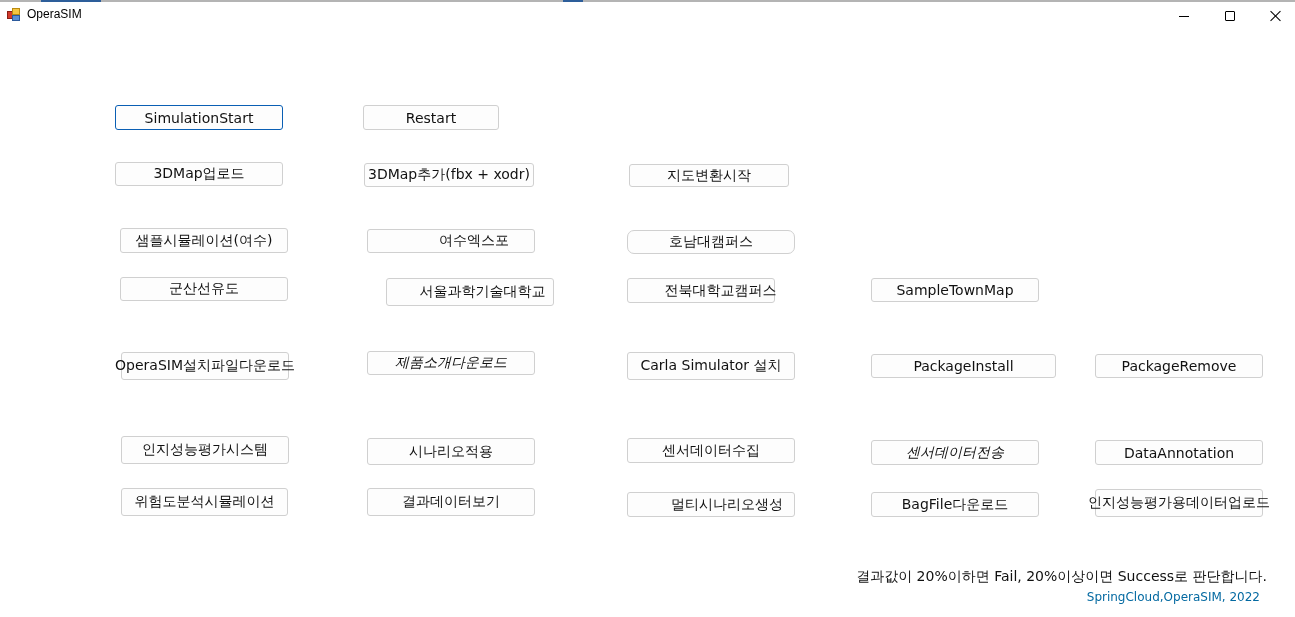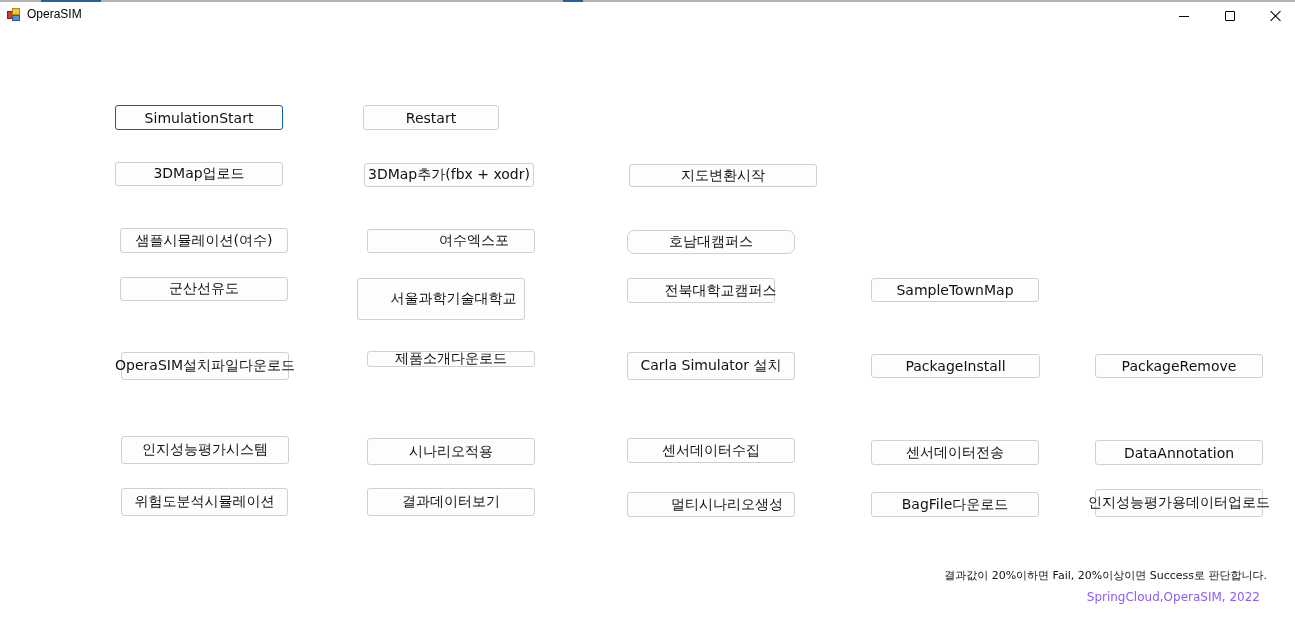--- a/index.html
+++ b/index.html
@@ -24,22 +24,22 @@
   .close-glyph::before { transform: rotate(45deg); }
   .close-glyph::after { transform: rotate(-45deg); }
 
   .btn {
     position: absolute; height: 24px; width: 167px;
     background: #fdfdfd; border: 1px solid #d0d0d0; border-radius: 3px;
     font-size: 14px; color: #111; display: flex; align-items: center; justify-content: center;
     font-family: "DejaVu Sans", sans-serif; white-space: nowrap; cursor: default;
   }
   .btn.focused { border: 1px solid #0a5fb4; }
-  .note { position: absolute; right: 28px; top: 568px; font-size: 11px; color: #111; font-family: "DejaVu Sans", sans-serif; }
-  .credit { position: absolute; right: 35px; top: 590px; font-size: 12px; color: #8b5cf6; font-family: "DejaVu Sans", sans-serif; }
+  .note { position: absolute; right: 28px; top: 568px; font-size: 14px; color: #111; font-family: "DejaVu Sans", sans-serif; }
+  .credit { position: absolute; right: 35px; top: 590px; font-size: 12px; color: #0369a1; font-family: "DejaVu Sans", sans-serif; }
 </style>
 </head>
 <body>
 
 <div class="topline">
   <div class="seg" style="left:41px;width:60px;"></div>
   <div class="seg" style="left:563px;width:20px;"></div>
 </div>
 
 <div class="titlebar">
@@ -58,41 +58,41 @@
   <div class="winctl close">
     <div class="close-glyph"></div>
   </div>
 </div>
 
 <div class="btn focused" style="left:115px;top:105px;width:168px;height:25px;">SimulationStart</div>
 <div class="btn" style="left:363px;top:105px;width:136px;height:25px;">Restart</div>
 
 <div class="btn" style="left:115px;top:162px;width:168px;height:24px;">3DMap업로드</div>
 <div class="btn" style="left:364px;top:163px;width:170px;height:24px;">3DMap추가(fbx + xodr)</div>
-<div class="btn" style="left:629px;top:164px;width:188px;height:23px;">지도변환시작</div>
+<div class="btn" style="left:629px;top:164px;width:160px;height:23px;">지도변환시작</div>
 
 <div class="btn" style="left:120px;top:228px;width:168px;height:25px;">샘플시뮬레이션(여수)</div>
 <div class="btn" style="left:367px;top:229px;width:168px;height:24px;padding-left:46px;">여수엑스포</div>
 <div class="btn" style="left:627px;top:230px;width:168px;height:24px;border-radius:7px;">호남대캠퍼스</div>
 
 <div class="btn" style="left:120px;top:277px;width:168px;height:24px;">군산선유도</div>
-<div class="btn" style="left:357px;top:278px;width:168px;height:42px;padding-left:25px;">서울과학기술대학교</div>
+<div class="btn" style="left:386px;top:278px;width:168px;height:28px;padding-left:25px;">서울과학기술대학교</div>
 <div class="btn" style="left:627px;top:278px;width:148px;height:25px;padding-left:39px;">전북대학교캠퍼스</div>
 <div class="btn" style="left:871px;top:278px;width:168px;height:24px;">SampleTownMap</div>
 
 <div class="btn" style="left:121px;top:352px;width:168px;height:28px;">OperaSIM설치파일다운로드</div>
-<div class="btn" style="left:367px;top:351px;width:168px;height:16px;">제품소개다운로드</div>
+<div class="btn" style="left:367px;top:351px;width:168px;height:24px;font-style:italic;">제품소개다운로드</div>
 <div class="btn" style="left:627px;top:352px;width:168px;height:28px;">Carla Simulator 설치</div>
-<div class="btn" style="left:871px;top:354px;width:169px;height:24px;">PackageInstall</div>
+<div class="btn" style="left:871px;top:354px;width:185px;height:24px;">PackageInstall</div>
 <div class="btn" style="left:1095px;top:354px;width:168px;height:24px;">PackageRemove</div>
 
 <div class="btn" style="left:121px;top:436px;width:168px;height:28px;">인지성능평가시스템</div>
 <div class="btn" style="left:367px;top:438px;width:168px;height:27px;">시나리오적용</div>
 <div class="btn" style="left:627px;top:438px;width:168px;height:25px;">센서데이터수집</div>
-<div class="btn" style="left:871px;top:440px;width:168px;height:25px;">센서데이터전송</div>
+<div class="btn" style="left:871px;top:440px;width:168px;height:25px;font-style:italic;">센서데이터전송</div>
 <div class="btn" style="left:1095px;top:440px;width:168px;height:25px;">DataAnnotation</div>
 
 <div class="btn" style="left:121px;top:488px;width:167px;height:28px;">위험도분석시뮬레이션</div>
 <div class="btn" style="left:367px;top:488px;width:168px;height:28px;">결과데이터보기</div>
 <div class="btn" style="left:627px;top:492px;width:168px;height:25px;padding-left:32px;">멀티시나리오생성</div>
 <div class="btn" style="left:871px;top:492px;width:168px;height:25px;">BagFile다운로드</div>
 <div class="btn" style="left:1095px;top:489px;width:168px;height:28px;">인지성능평가용데이터업로드</div>
 
 <div class="note">결과값이 20%이하면 Fail, 20%이상이면 Success로 판단합니다.</div>
 <div class="credit">SpringCloud,OperaSIM, 2022</div>

